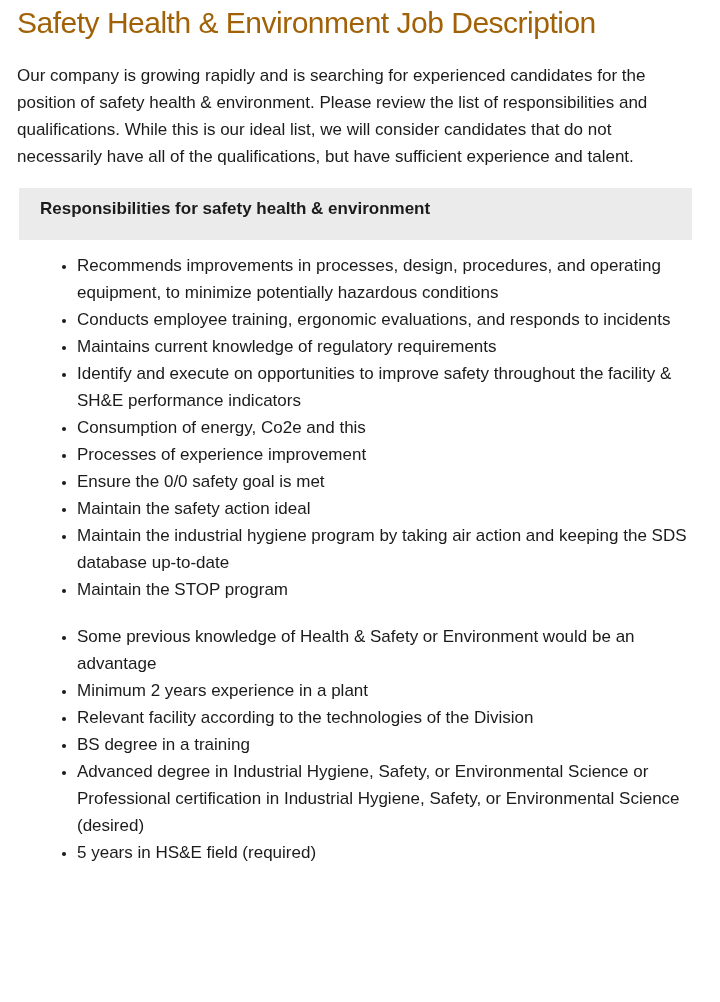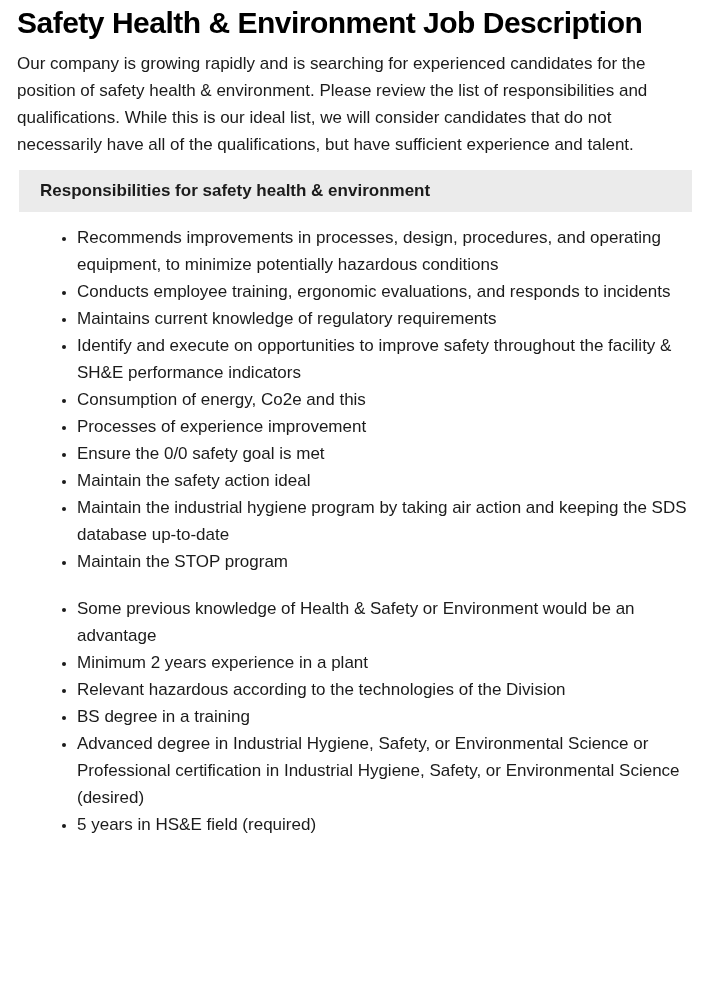--- a/index.html
+++ b/index.html
@@ -18,36 +18,36 @@
     font-family: "Liberation Sans", sans-serif;
     color: var(--text-color);
   }
   .page {
     width: 720px;
     height: 1002px;
     padding: 4px 28px 0 17px;
   }
   h1.page-title {
     font-size: 30px;
-    font-weight: bold;
+    font-weight: normal;
     letter-spacing: -0.5px;
     white-space: nowrap;
     line-height: 38px;
-    color: #000000;
+    color: #a16207;
   }
   p.intro {
-    margin-top: 8px;
+    margin-top: 20px;
     font-size: 17px;
     line-height: 27px;
   }
   .section-heading {
-    margin-top: 12px;
+    margin-top: 18px;
     margin-left: 2px;
     background: var(--heading-bg);
-    padding: 11px 0 11px 21px;
+    padding: 11px 0 21px 21px;
   }
   .section-heading span {
     font-size: 17px;
     font-weight: bold;
     line-height: 20px;
   }
   ul.bullet-list {
     margin-top: 12px;
     margin-bottom: 20px;
     padding-left: 60px;
@@ -84,19 +84,19 @@
     <li>Ensure the 0/0 safety goal is met</li>
     <li>Maintain the safety action ideal</li>
     <li>Maintain the industrial hygiene program by taking air action and keeping the SDS database up-to-date</li>
     <li>Maintain the STOP program</li>
   </ul>
 
 
   <ul class="bullet-list">
     <li>Some previous knowledge of Health &amp; Safety or Environment would be an advantage</li>
     <li>Minimum 2 years experience in a plant</li>
-    <li>Relevant hazardous according to the technologies of the Division</li>
+    <li>Relevant facility according to the technologies of the Division</li>
     <li>BS degree in a training</li>
     <li>Advanced degree in Industrial Hygiene, Safety, or Environmental Science or Professional certification in Industrial Hygiene, Safety, or Environmental Science (desired)</li>
     <li>5 years in HS&amp;E field (required)</li>
   </ul>
 
 </div>
 
 </body></html>

